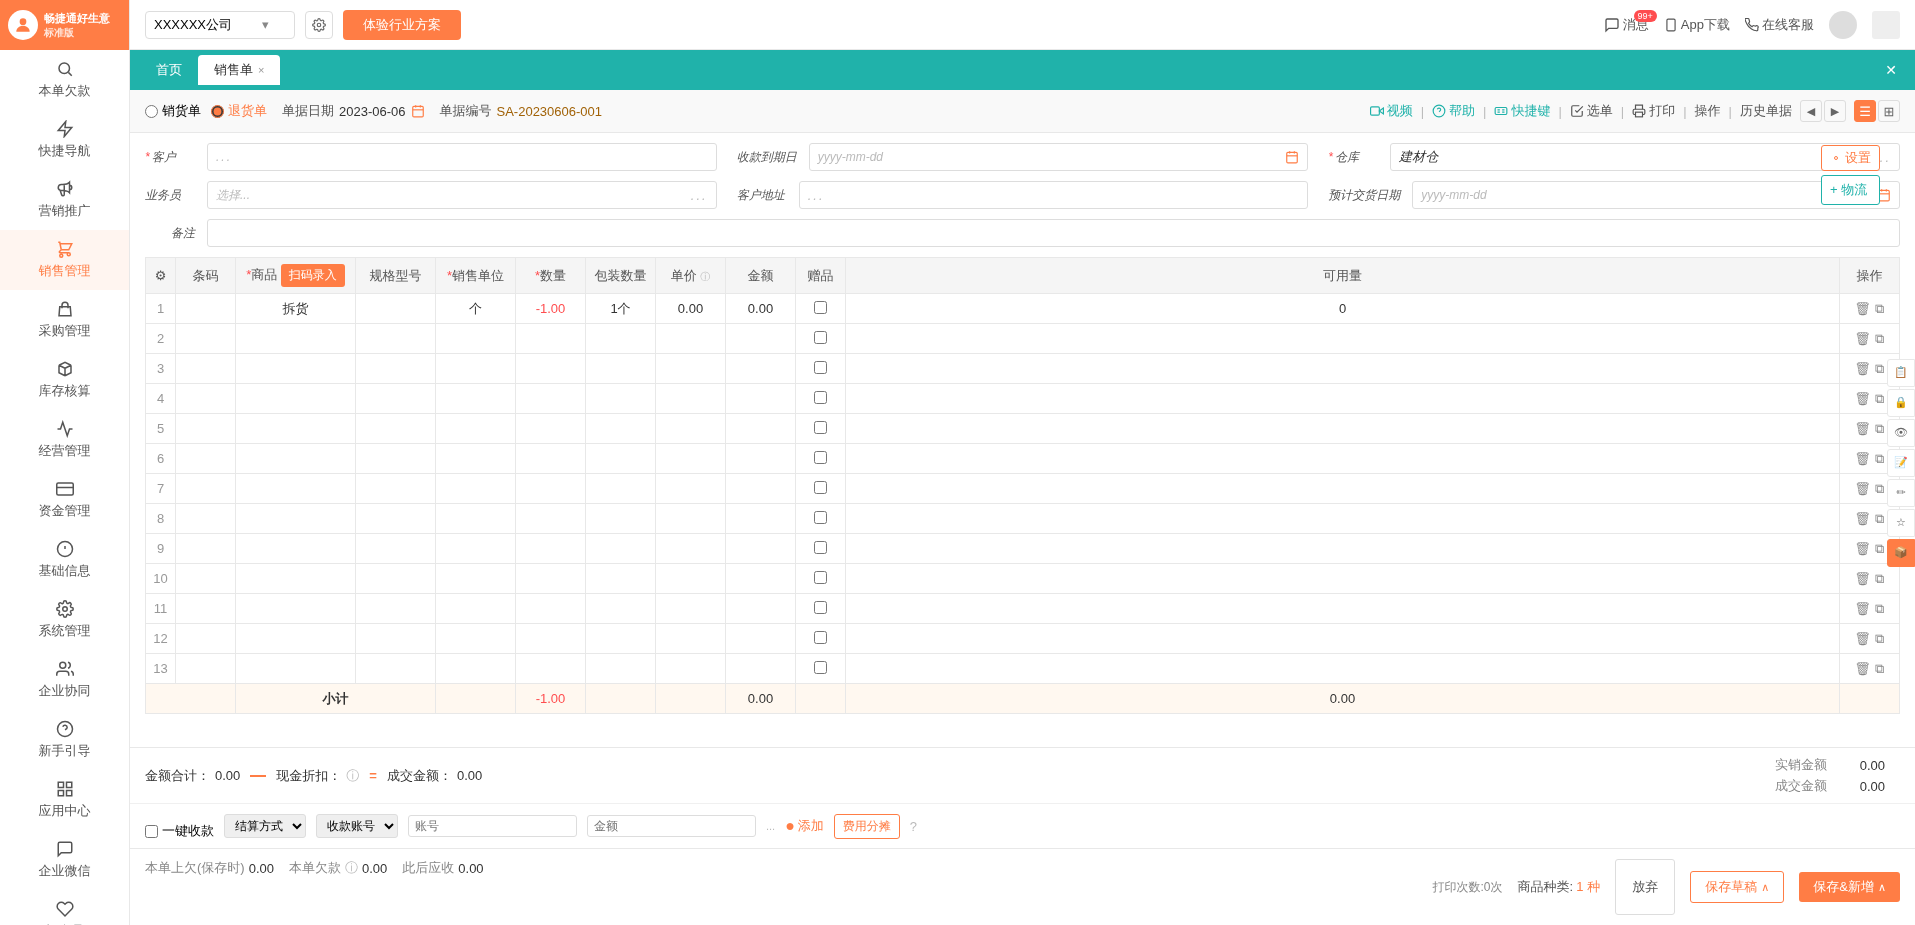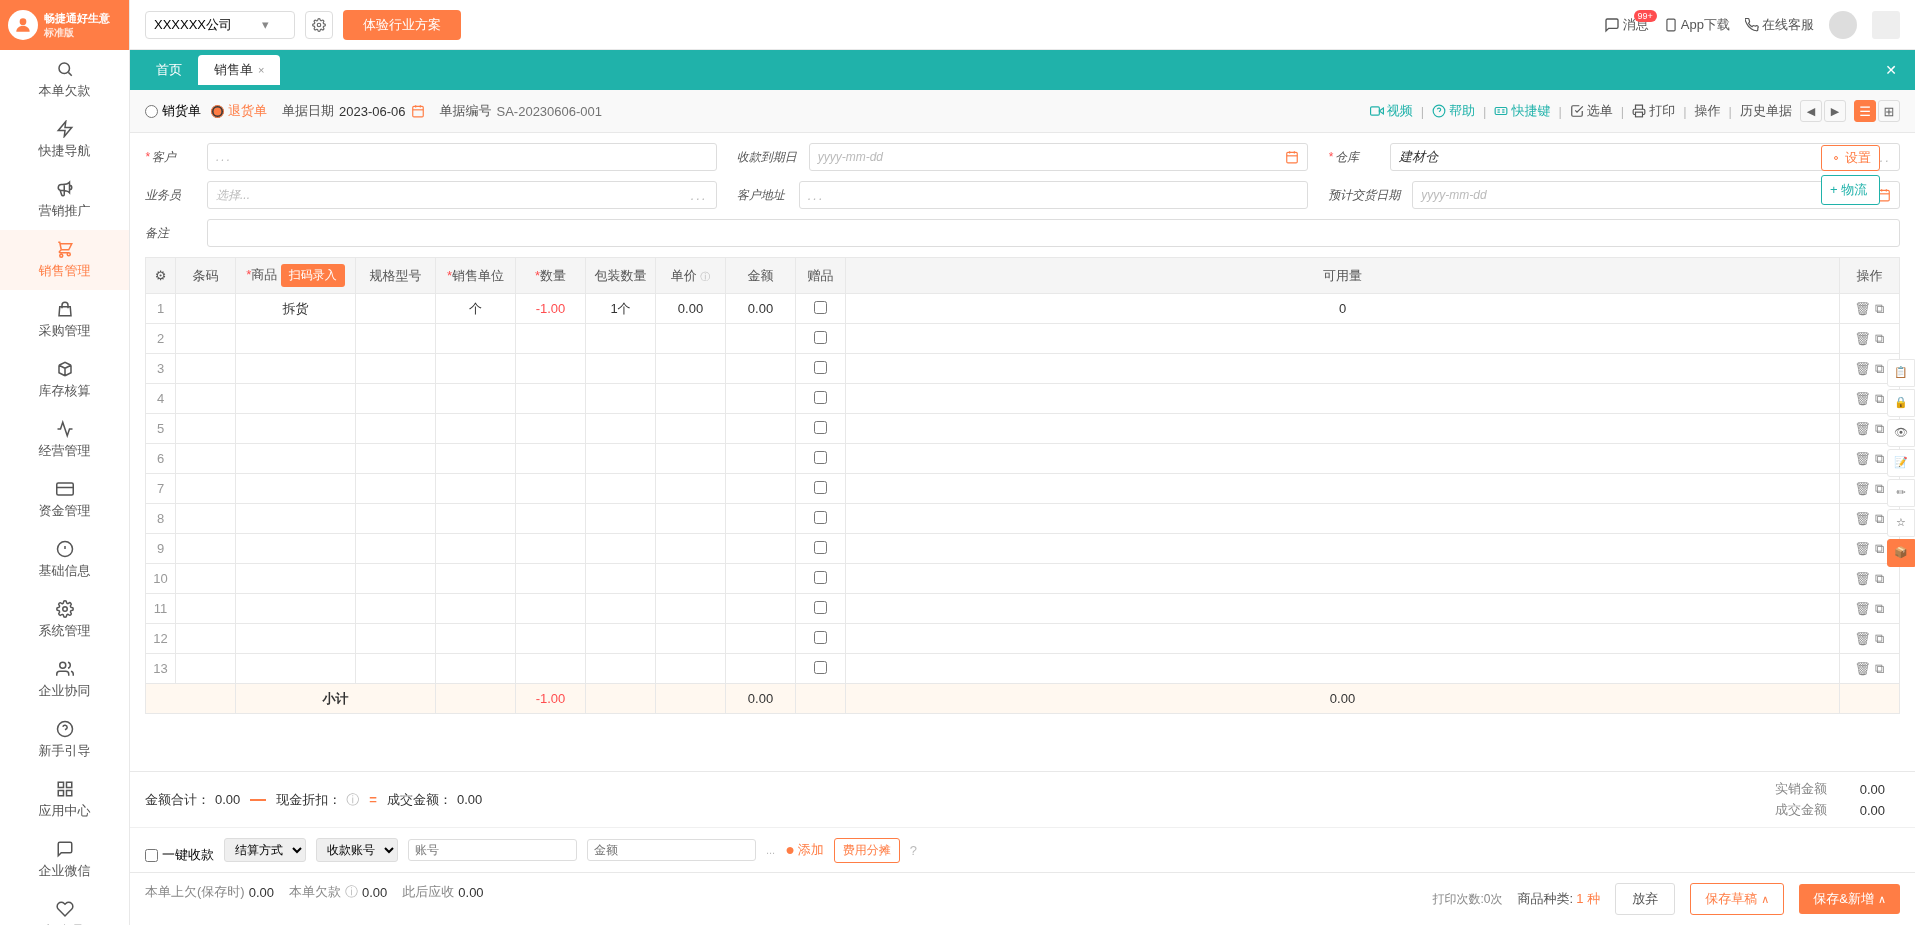--- a/index.html
+++ b/index.html
@@ -55,21 +55,21 @@
     .view-btn.active { background: #ff7d45; color: #fff; border-color: #ff7d45; }
 
     
     .form-fields { padding: 10px 15px; display: grid; grid-template-columns: 1fr 1fr 1fr; gap: 10px 20px; flex-shrink: 0; }
     .field-row { display: flex; align-items: center; gap: 12px; font-style: italic; }
     .field-label { color: #555; font-size: 12px; white-space: nowrap; min-width: 50px; }
     .field-label.required::before { content: '*'; color: #ff4d4f; margin-right: 2px; }
     .field-input { flex: 1; border: 1px solid #ddd; border-radius: 3px; padding: 4px 8px; font-size: 12px; color: #333; display: flex; align-items: center; justify-content: space-between; min-height: 28px; background: #fff; cursor: pointer; }
     .field-input .dots { color: #bbb; letter-spacing: 2px; }
     .field-input-placeholder { color: #bbb; font-size: 12px; }
-    .remarks-row { grid-column: 1 / -1; }
+    .remarks-row { grid-column: 1 / -1; text-align: right; }
 
     
     .table-area { flex: 1; padding: 0 15px; overflow: hidden; display: flex; flex-direction: column; }
     .scan-btn { background: #ff7d45; color: #fff; border: none; padding: 3px 8px; border-radius: 3px; cursor: pointer; font-size: 12px; }
     table { width: 100%; border-collapse: collapse; font-size: 12px; }
     thead tr { background: #f5f5f5; }
     th { border: 1px solid #e8e8e8; padding: 6px 4px; text-align: center; color: #555; font-weight: normal; white-space: nowrap; }
     td { border: 1px solid #e8e8e8; padding: 4px 4px; text-align: center; color: #333; height: 30px; }
     td.red { color: #ff4d4f; }
     .table-row-num { color: #999; width: 25px; }
@@ -92,21 +92,21 @@
     .help-icon { color: #bbb; cursor: pointer; }
 
     
     .bottom-footer { padding: 10px 15px; display: flex; align-items: flex-start; border-top: 1px solid #e8e8e8; background: #fff; flex-shrink: 0; }
     .footer-stats { display: flex; align-items: center; gap: 15px; font-size: 12px; color: #555; flex: 1; }
     .footer-stat { display: flex; align-items: center; gap: 4px; }
     .footer-stat-label { color: #888; }
     .footer-right { display: flex; align-items: center; gap: 15px; }
     .print-info { font-size: 12px; color: #888; }
     .product-type { font-size: 12px; color: #555; }
-    .abandon-btn { border: 1px solid #ddd; background: #fff; padding: 6px 16px; border-radius: 3px; cursor: pointer; font-size: 13px; color: #555; }
+    .abandon-btn { border: 1px solid #ddd; background: #fff; padding: 18px 16px; border-radius: 3px; cursor: pointer; font-size: 13px; color: #555; }
     .save-draft-btn { border: 1px solid #ff7d45; background: #fff; color: #ff7d45; padding: 6px 14px; border-radius: 3px; cursor: pointer; font-size: 13px; display: flex; align-items: center; gap: 4px; }
     .save-new-btn { background: #ff7d45; color: #fff; border: none; padding: 6px 14px; border-radius: 3px; cursor: pointer; font-size: 13px; display: flex; align-items: center; gap: 4px; }
 
     
     .right-totals { display: flex; flex-direction: column; gap: 3px; margin-right: 15px; }
     .right-total-row { display: flex; align-items: center; gap: 8px; font-size: 12px; }
     .right-total-label { color: #888; min-width: 50px; text-align: right; }
     .right-total-value { color: #333; min-width: 50px; text-align: right; font-weight: 500; }
 
     
@@ -310,21 +310,21 @@
         <span style="font-weight:500;color:#333;">2023-06-06</span>
         <svg width="14" height="14" viewBox="0 0 24 24" fill="none" stroke="#ff7d45" stroke-width="2">
             <rect x="3" y="4" width="18" height="18" rx="2" ry="2"></rect>
             <line x1="16" y1="2" x2="16" y2="6"></line>
             <line x1="8" y1="2" x2="8" y2="6"></line>
             <line x1="3" y1="10" x2="21" y2="10"></line>
           </svg>
       </div>
       <div class="date-field">
         <span style="color:#555;">单据编号</span>
-        <span style="font-weight:500;color:#737373;text-align:center;">SA-20230606-001</span>
+        <span style="font-weight:500;color:#a16207;text-align:center;">SA-20230606-001</span>
       </div>
       <div class="form-header-actions">
         <div class="form-header-action">
           <svg width="13" height="13" viewBox="0 0 24 24" fill="none" stroke="#20b2aa" stroke-width="2">
               <polygon points="23 7 16 12 23 17 23 7"></polygon>
               <rect x="1" y="5" width="15" height="14" rx="2" ry="2"></rect>
             </svg>
           <span style="color:#20b2aa;">视频</span>
         </div>
         <span class="divider-line">|</span>

